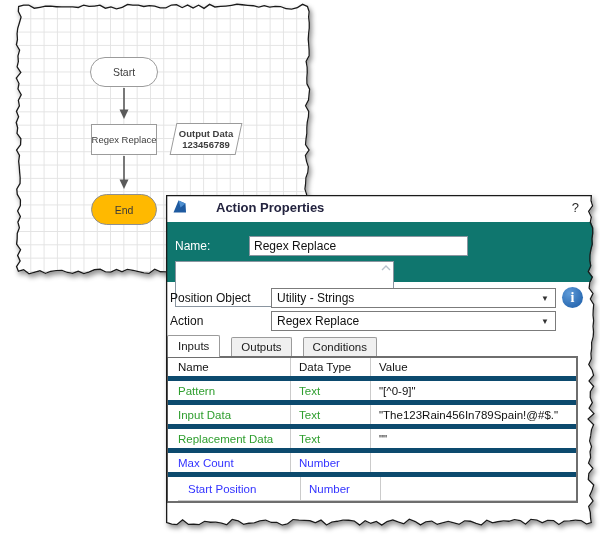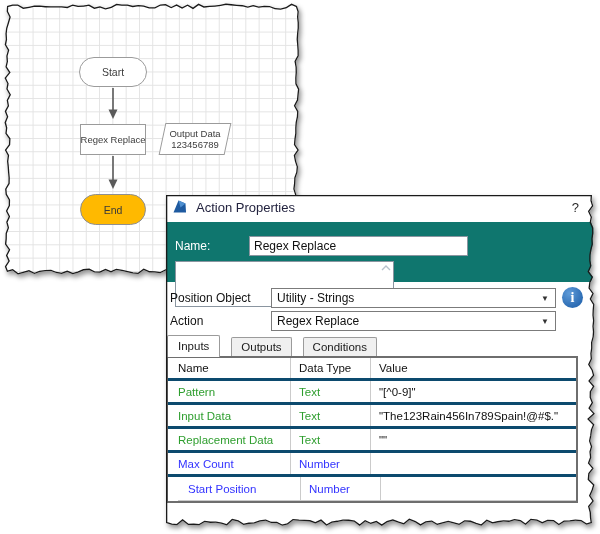--- a/index.html
+++ b/index.html
@@ -5,46 +5,46 @@
   html,body{margin:0;padding:0;background:#ffffff;}
   *{box-sizing:border-box;font-family:"Liberation Sans", sans-serif;}
   .canvas{position:relative;width:600px;height:534px;background:#fff;overflow:hidden;}
 
   
   .frag-shadow{position:absolute;filter:drop-shadow(2px 3px 2.5px rgba(0,0,0,0.42));}
   .torn{position:relative;width:100%;height:100%;background:#fff;}
   .torn-outline{position:absolute;left:0;top:0;z-index:60;pointer-events:none;}
 
   
-  #flow-wrap{left:4px;top:3px;width:296px;height:272px;z-index:1;text-align:right;}
+  #flow-wrap{left:15px;top:3px;width:296px;height:272px;z-index:1;text-align:right;}
   .grid{position:absolute;inset:2px;
     background-image:
       linear-gradient(to right,#e3e3e3 1px,transparent 1px),
       linear-gradient(to bottom,#e3e3e3 1px,transparent 1px);
     background-size:13.3px 13.3px;}
   .flow-content{position:absolute;inset:0;z-index:5;}
   .stadium{position:absolute;background:#fff;border:1.5px solid #9b9b9b;border-radius:16px;
     display:flex;align-items:center;justify-content:center;font-size:10.5px;color:#3d3d3d;}
   #node-start{left:75px;top:54px;width:68px;height:30px;}
   #node-end{left:76px;top:191px;width:66px;height:31px;background:#FFB900;border-color:#8f8f8f;color:#3a3a3a;font-weight:normal;}
   .rect-node{position:absolute;left:76px;top:121px;width:66px;height:31px;background:#fff;border:1.5px solid #9b9b9b;
     display:flex;align-items:center;justify-content:center;font-size:9.5px;color:#3d3d3d;white-space:nowrap;}
   .para-node{position:absolute;left:158px;top:120px;width:66px;height:32px;}
   .para-bg{position:absolute;inset:0;background:#fff;border:1.5px solid #9b9b9b;transform:skewX(-12deg);}
   .para-text{position:absolute;inset:0;display:flex;flex-direction:column;align-items:center;justify-content:center;
-    font-size:9.5px;line-height:11px;color:#3d3d3d;}
+    font-size:9.5px;line-height:11px;color:#3d3d3d;font-weight:bold;}
   .flow-arrow{position:absolute;left:99px;}
   #arrow-1{top:85px;}
   #arrow-2{top:153px;}
 
   
   #dlg-wrap{left:163px;top:192px;width:432px;height:334px;z-index:2;}
   .titlebar{height:30px;display:flex;align-items:center;padding:0 10px 0 9px;background:#fff;}
   .logo{width:17px;height:16px;margin-right:7px;flex:0 0 auto;}
-  .dlg-title{font-size:13px;font-weight:normal;color:#23233f;}
+  .dlg-title{font-size:13px;font-weight:bold;color:#23233f;margin-left:20px;}
   .help-btn{margin-left:auto;font-size:13px;color:#2b2b2b;padding:0 6px;cursor:default;}
 
   .orange-sec{background:#0f766e;height:60px;padding:14px 0 0 12px;}
   .o-row{display:flex;margin-bottom:5px;}
   .o-label{width:74px;color:#ffffff;font-size:12px;padding-top:3px;}
   .name-input{width:219px;height:20px;border:1px solid #8a95a0;background:#fff;font-size:12px;padding:1px 4px;color:#111;outline:none;}
   .desc-box{position:relative;width:219px;height:46px;border:1px solid #8a95a0;background:#fff;}
   .desc-input{position:absolute;inset:0;border:none;resize:none;outline:none;font-size:12px;padding:2px 14px 2px 4px;background:transparent;}
   .scroll-ic{position:absolute;right:2px;}
   .scroll-up{top:3px;} .scroll-dn{bottom:3px;}
@@ -58,21 +58,21 @@
   .info-btn{position:absolute;left:399px;top:0px;width:21px;height:21px;border-radius:50%;
     background:radial-gradient(circle at 35% 30%, #5f9bd8, #2c6cb4 70%);color:#fff;
     display:flex;align-items:center;justify-content:center;font-weight:bold;font-size:14px;font-family:"Liberation Serif",serif;}
 
   .tabs{position:relative;display:flex;align-items:flex-end;height:24px;padding-left:4px;z-index:10;}
   .tab{font-size:11.5px;color:#1a1a1a;background:#f0f0f0;border:1px solid #9b9b9b;border-bottom:none;
     padding:3px 9px 3px 9px;margin-right:11px;border-radius:2px 2px 0 0;}
   .tab.active{background:#fff;padding:4px 10px 5px 10px;margin-bottom:-1px;z-index:11;position:relative;}
 
   .ptable{position:relative;margin:0 17px 0 3px;border:2px solid #6e6e6e;background:#fff;z-index:5;}
-  .t-row{display:flex;height:24px;border-bottom:3px solid #0c4a6e;align-items:stretch;}
+  .t-row{display:flex;height:24px;border-bottom:5px solid #0c4a6e;align-items:stretch;}
   .t-row:last-child{border-bottom:1px solid #cbcbcb;margin-left:10px;}
   .t-head{height:23px;}
   .cell{display:flex;align-items:center;font-size:11.5px;color:#111;}
   .c1{width:123px;padding-left:10px;border-right:1px solid #cbcbcb;}
   .c2{width:80px;padding-left:8px;border-right:1px solid #cbcbcb;}
   .c3{flex:1;padding-left:8px;overflow:hidden;white-space:nowrap;}
   .green{color:#2E9E2E;}
   .blue{color:#3333FF;}
 </style>
 </head>

